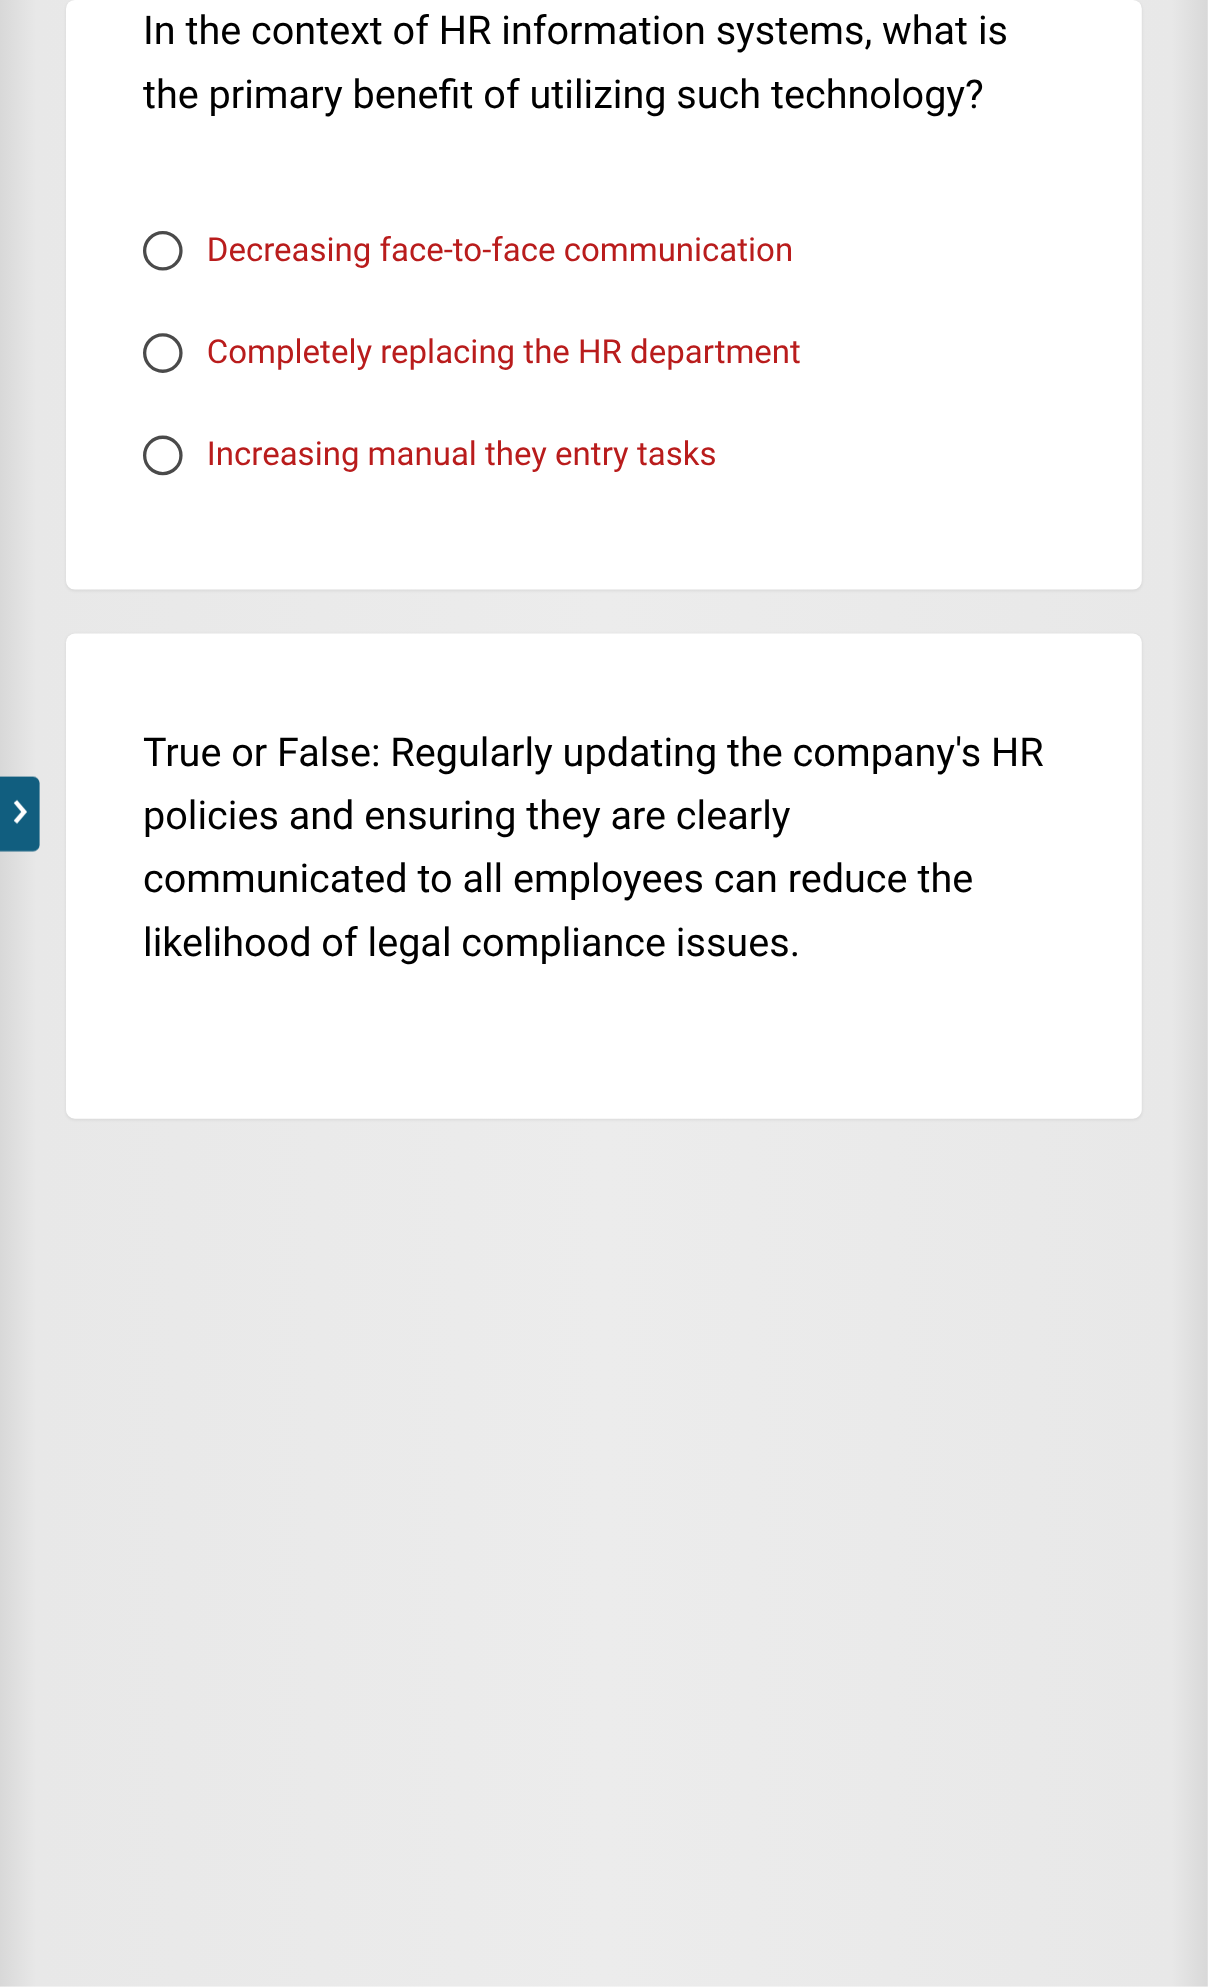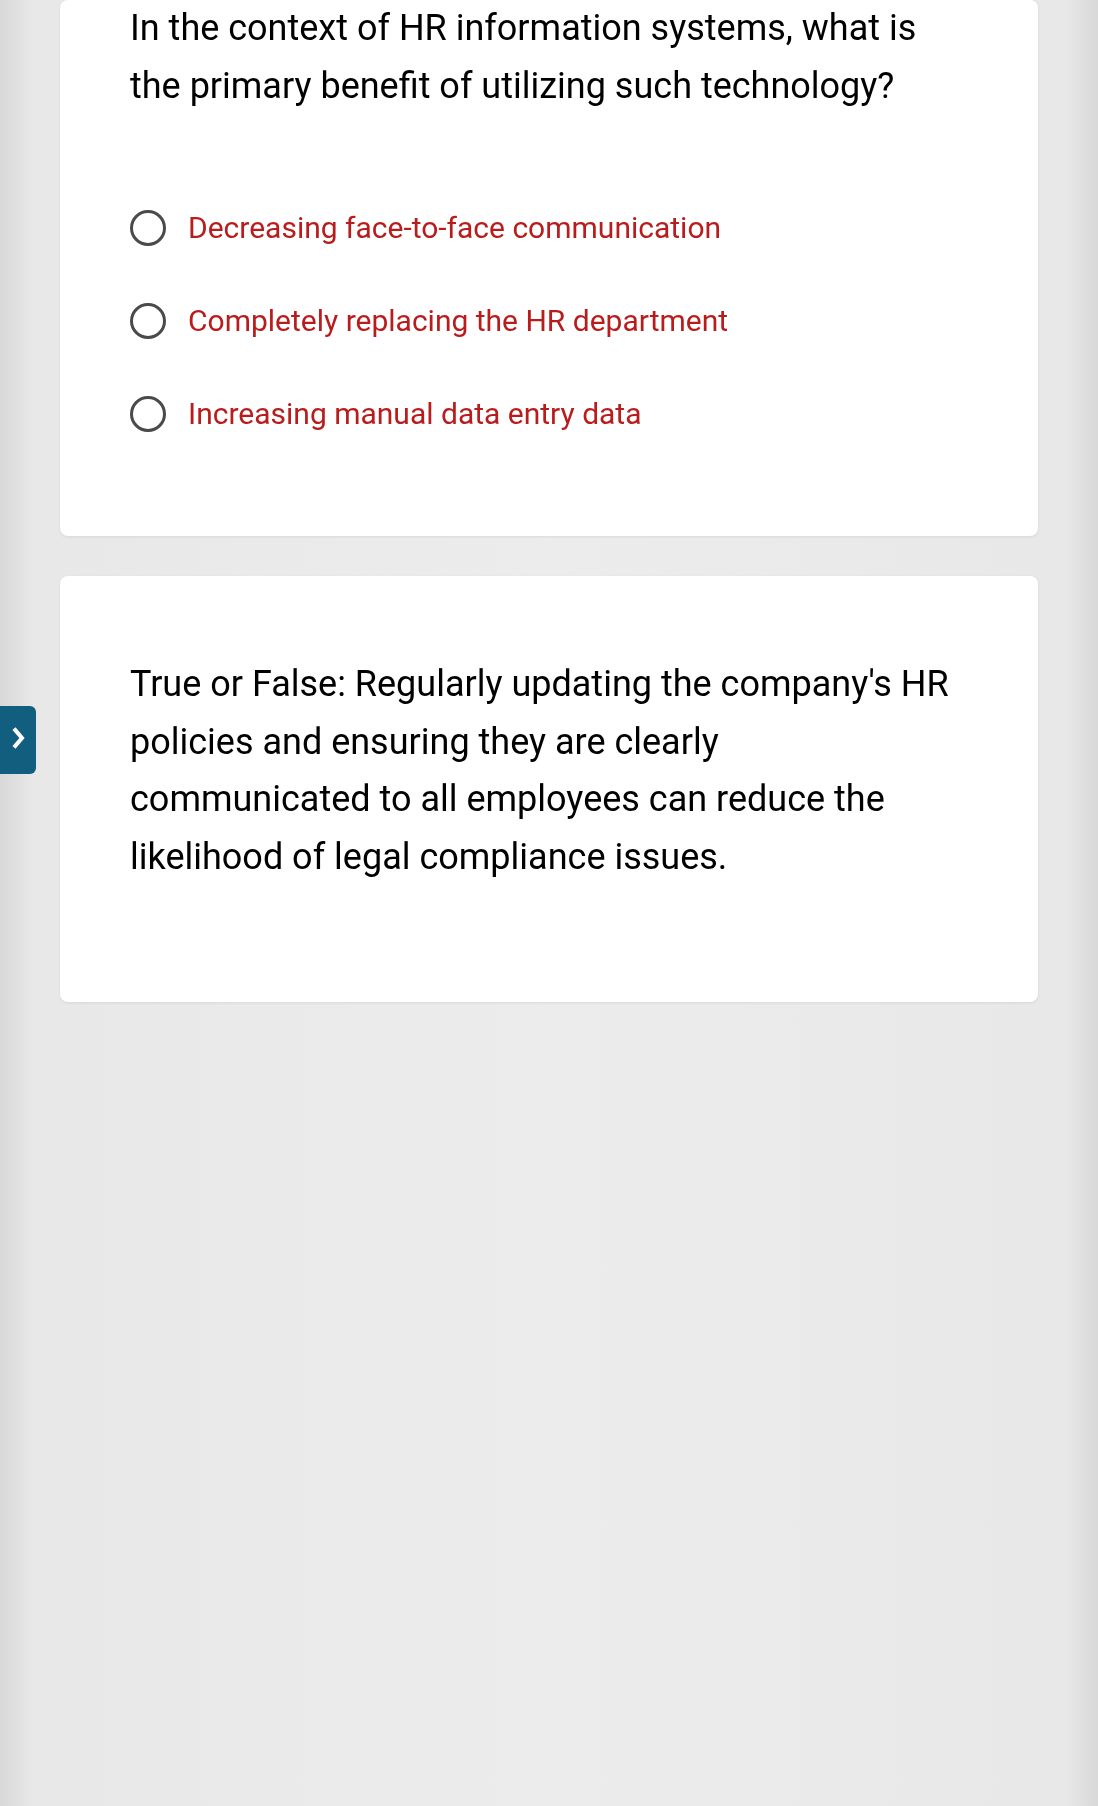--- a/index.html
+++ b/index.html
@@ -19,21 +19,21 @@
       border-radius: 8px;
       padding: 0 70px 100px 70px;
       margin-bottom: 40px;
       box-shadow: 0 1px 3px rgba(0,0,0,0.08);
     }
     .card:first-of-type {
       padding-top: 20px;
     }
     .card:last-of-type {
       padding-top: 80px;
-      padding-bottom: 25px;
+      padding-bottom: 40px;
     }
     .question-text {
       font-size: 36px;
       line-height: 1.6;
       color: #000000;
       font-weight: 400;
       margin-bottom: 90px;
     }
     .options {
       display: flex;
@@ -100,20 +100,20 @@
     <div class="option">
       <div class="radio"></div>
       <div class="option-label">Decreasing face-to-face communication</div>
     </div>
     <div class="option">
       <div class="radio"></div>
       <div class="option-label">Completely replacing the HR department</div>
     </div>
     <div class="option">
       <div class="radio"></div>
-      <div class="option-label">Increasing manual data entry data</div>
+      <div class="option-label">Increasing manual they entry tasks</div>
     </div>
   </div>
 </div>
 
 <div class="card">
   <div class="question-text">True or False: Regularly updating the company's HR policies and ensuring they are clearly communicated to all employees can reduce the likelihood of legal compliance issues.</div>
 </div>
 
 </body></html>

